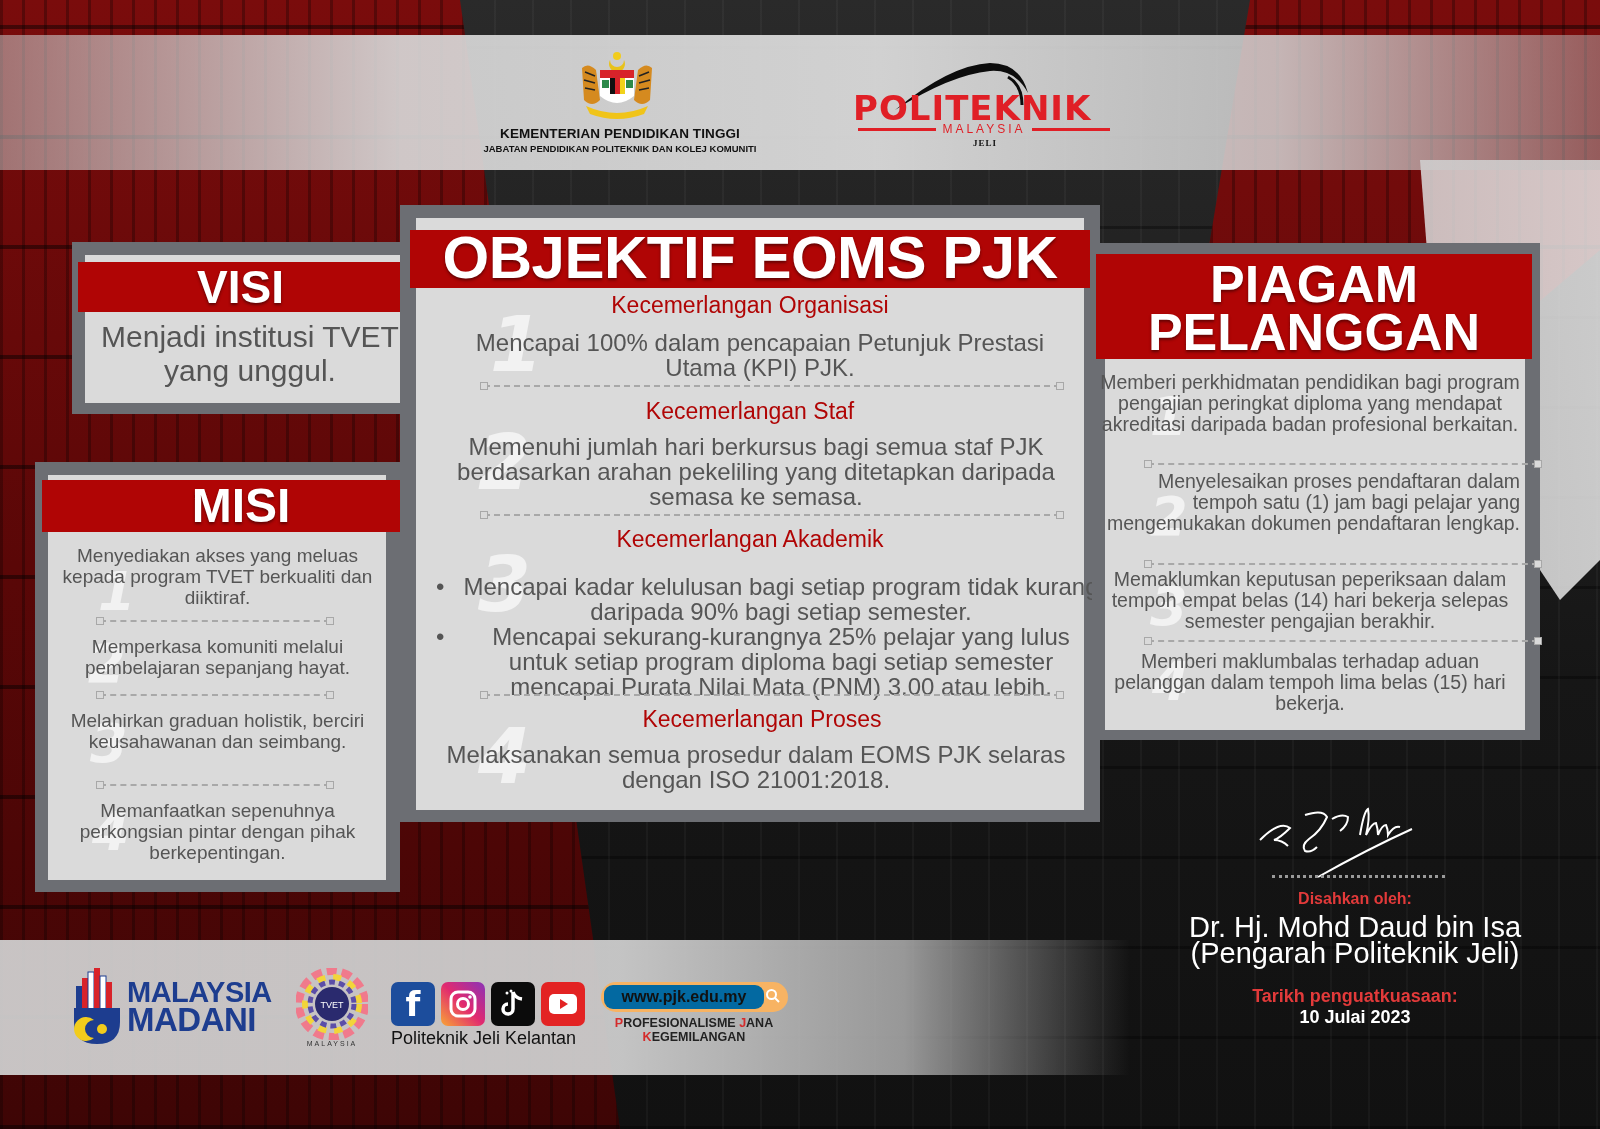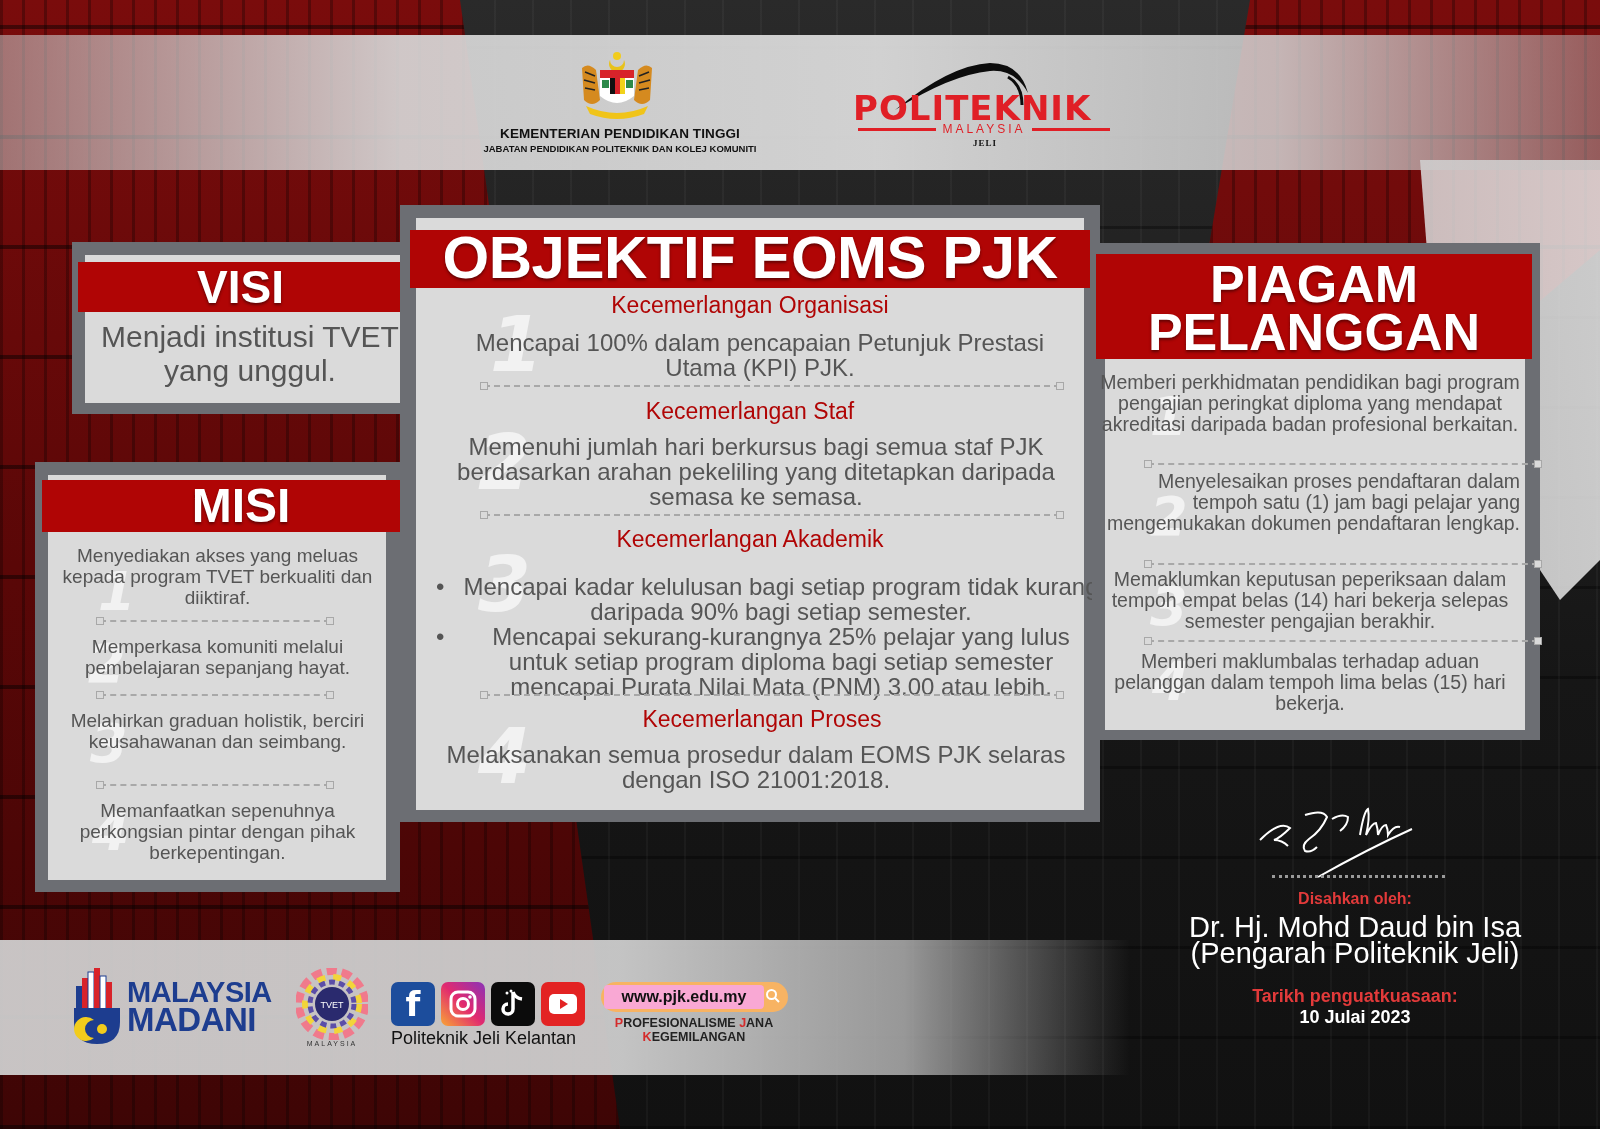--- a/index.html
+++ b/index.html
@@ -137,21 +137,21 @@
   .fb { left: 391px; background: #1c4d9c; font-size: 34px; font-family: "DejaVu Sans", sans-serif; }
   .ig { left: 441px; background: linear-gradient(45deg, #f9a535 0%, #e12a6f 50%, #8a34b8 100%); }
   .tt { left: 491px; background: #0b0b0b; font-size: 26px; }
   .yt { left: 541px; background: #e32323; }
   .social-caption { position: absolute; left: 391px; top: 1028px; width: 200px; font-size: 18px; color: #111; }
   .url-pill {
     position: absolute; left: 601px; top: 982px; width: 187px; height: 30px;
     border-radius: 16px; background: #f7b363; padding: 3px;
   }
   .url-pill .inner {
-    width: 160px; height: 24px; background: #f9a8d4; border-radius: 4px;
+    width: 160px; height: 24px; background: #0369a1; border-radius: 9px;
     font-weight: 700; font-size: 16px; color: #111; line-height: 24px; text-align: center;
   }
   .url-pill .mag { position: absolute; right: 7px; top: 6px; width: 16px; height: 16px; }
   .motto { position: absolute; left: 596px; top: 1016px; width: 196px; text-align: center; font-weight: 700; font-size: 12.5px; line-height: 14px; color: #222; }
   .motto .hl { color: #d42b2b; }
 
   
   .sig-svg { position: absolute; left: 1250px; top: 795px; width: 180px; height: 85px; }
   .sig-line { position: absolute; left: 1272px; top: 875px; width: 173px; border-top: 3px dotted #9a9a9a; }
   .sig-approved { position: absolute; left: 1180px; top: 890px; width: 350px; text-align: center; color: #e23a3a; font-weight: 700; font-size: 16px; }

